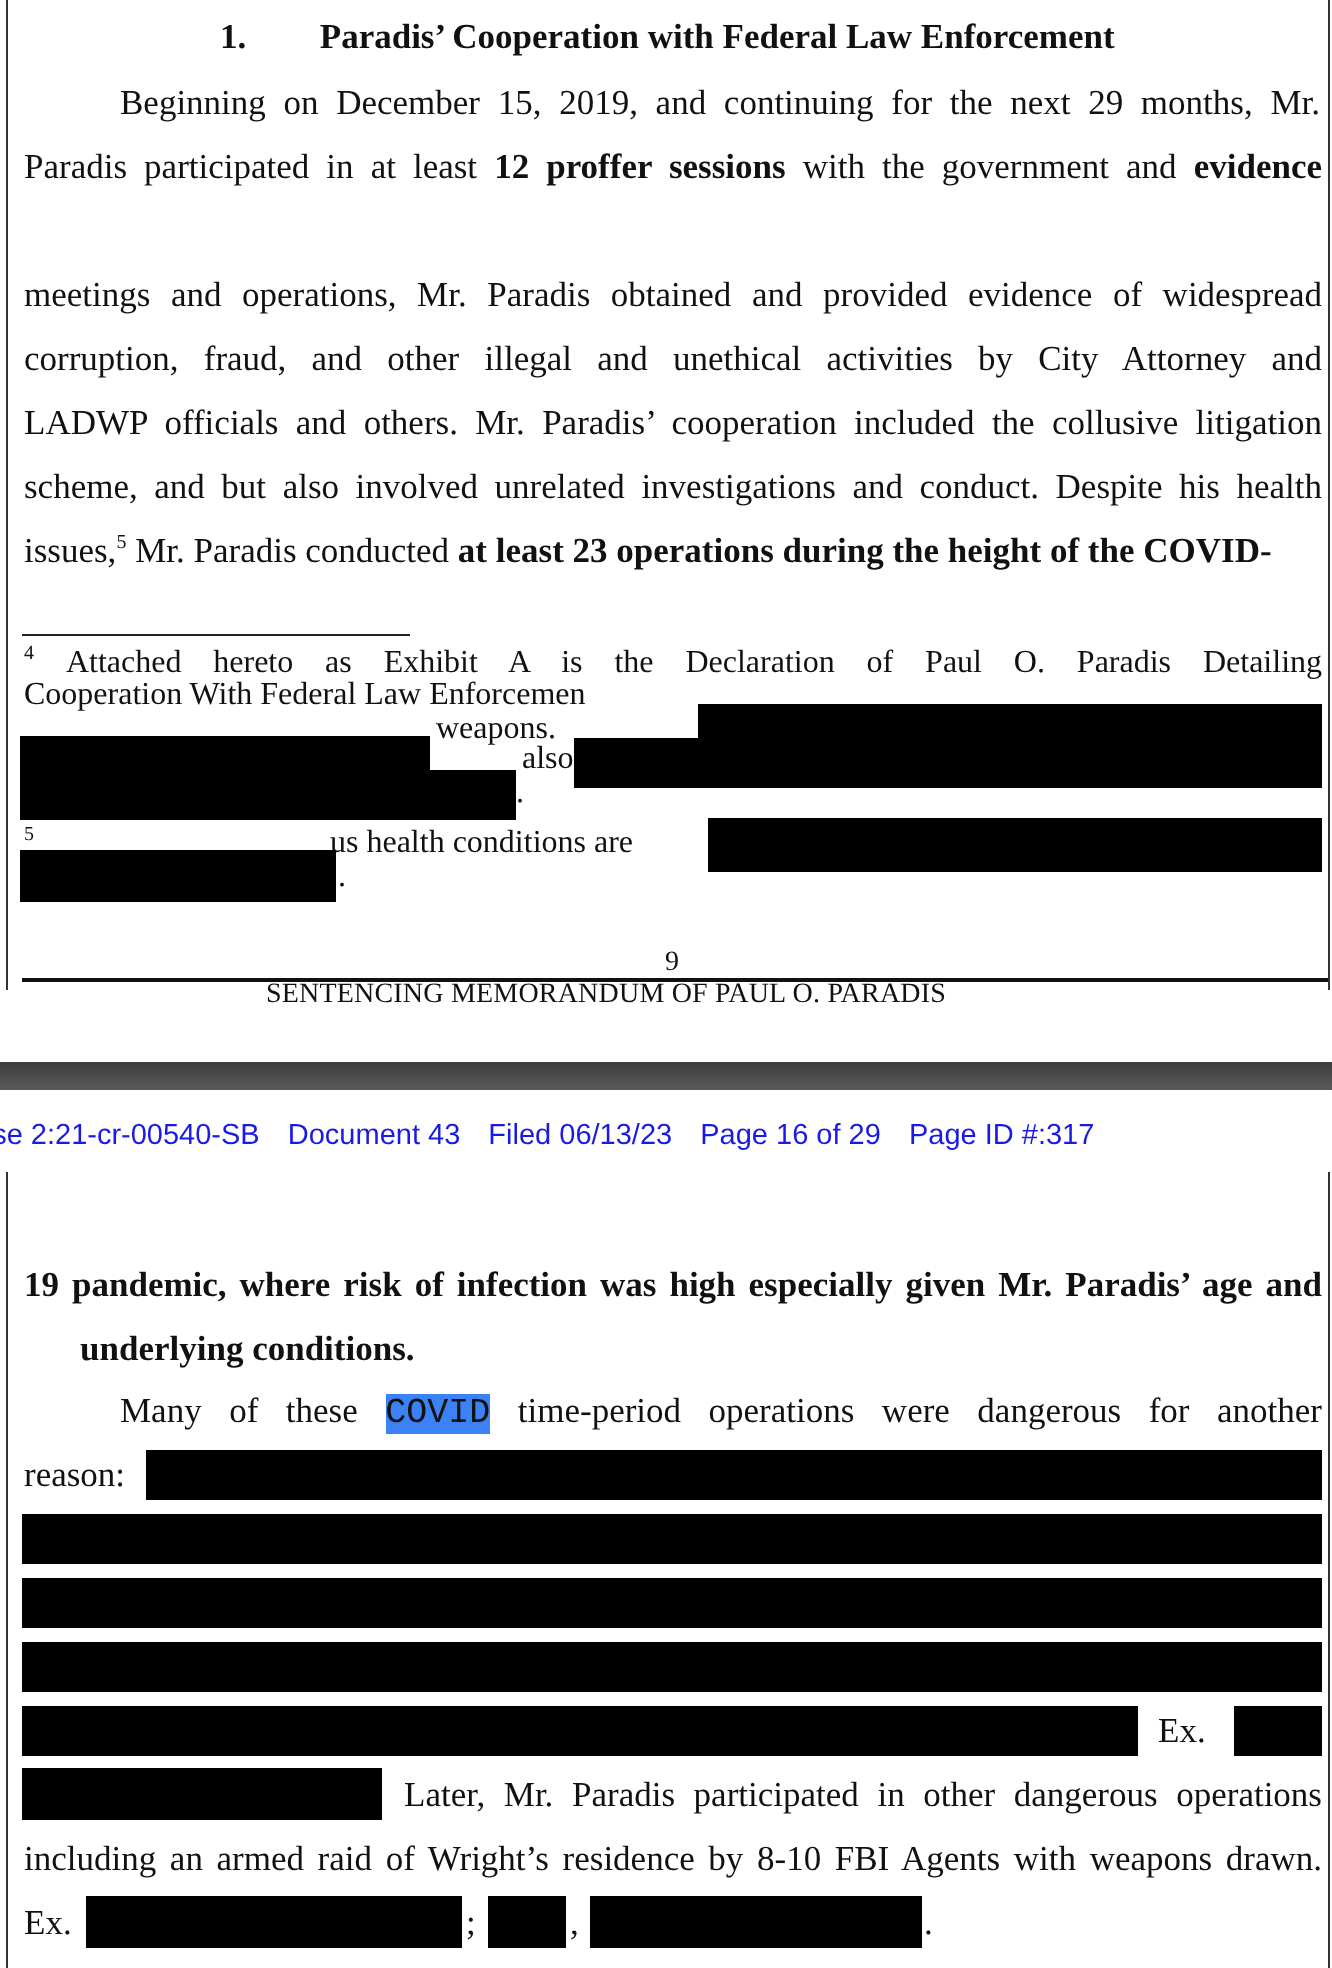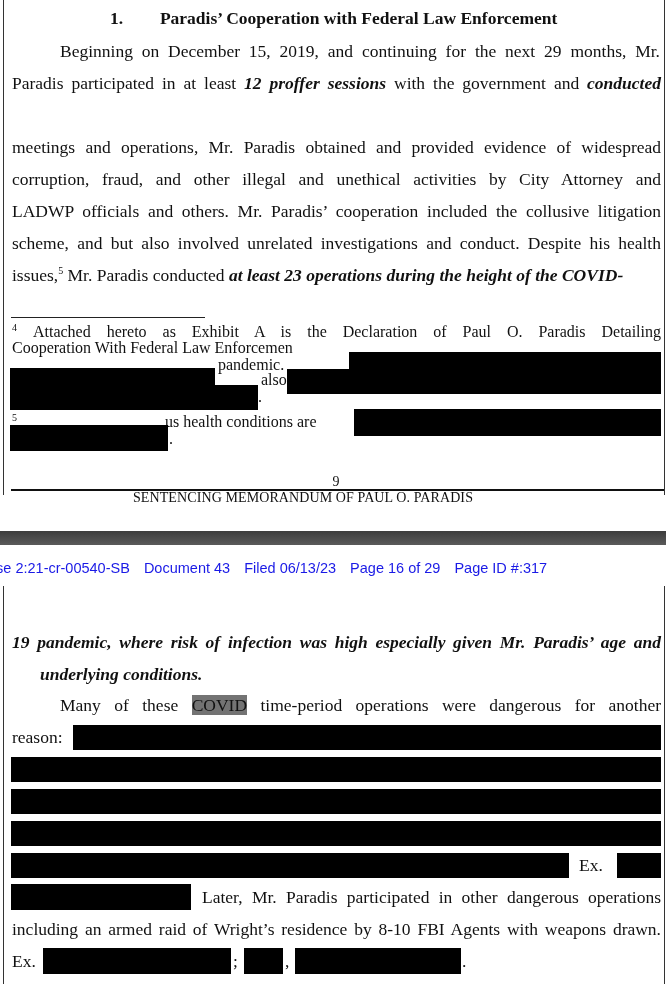--- a/index.html
+++ b/index.html
@@ -10,36 +10,36 @@
       color: #111;
     }
     .page1 {
       position: absolute; left: 0; top: 0; width: 666px; height: 515px;
       background: #fff;
     }
     .vline-left { position: absolute; left: 3px; width: 1px; background: #333; }
     .vline-right { position: absolute; left: 664px; width: 1px; background: #333; }
     .line { position: absolute; white-space: nowrap; font-size: 17.5px; line-height: 20px; }
     .just { text-align: justify; text-align-last: justify; }
-    .bi { font-weight: bold; font-style: italic; }
+    .bi { font-weight: bold; }
     .heading { font-size: 17.5px; font-weight: bold; }
     .red { position: absolute; background: #000; }
     .fn { position: absolute; font-size: 16px; line-height: 16px; white-space: nowrap; }
     sup { font-size: 10px; vertical-align: super; line-height: 0; }
     .gap-bar {
       position: absolute; left: 0; top: 531px; width: 666px; height: 14px;
       background: linear-gradient(#3c3c3c, #5a5a5a);
     }
     .header-stamp {
       position: absolute; left: -12px; top: 560px; white-space: nowrap;
       font-family: "Liberation Sans", "DejaVu Sans", sans-serif;
       font-size: 14.5px; color: #1a1ae6;
     }
     .header-stamp span { margin-right: 10px; }
-    .highlight { background: #737373; }
+    .highlight { background: #3b82f6; font-family: Liberation Mono, monospace; }
     .footer-title { position: absolute; top: 490px; left: 0; width: 606px; text-align: center; font-size: 14px; letter-spacing: 0.1px; }
     .pagenum { position: absolute; top: 474px; left: 0; width: 672px; text-align: center; font-size: 14px; }
     .footer-rule { position: absolute; left: 11px; width: 653px; top: 489px; height: 2px; background: #111; }
     .fn-rule { position: absolute; left: 11px; top: 317px; width: 194px; height: 1px; background: #222; }
   </style>
 </head>
 <body>
 
 <div class="page1">
   <div class="vline-left" style="top:0;height:495px;"></div>
@@ -47,41 +47,41 @@
 
   <div class="line heading" style="left:110px; top:8px;">
     <span>1.</span>
     <span style="display:inline-block;width:28px;"></span>
     <span>Paradis’ Cooperation with Federal Law Enforcement</span>
   </div>
 
   <div class="line just" style="left:60px; top:41px; width:600px;">Beginning on December 15, 2019, and continuing for the next 29 months, Mr.</div>
 
   <div class="line just" style="left:12px; top:73px; width:649px;">
-    <span>Paradis participated in at least </span><span class="bi">12 proffer sessions</span><span> with the government and </span><span class="bi">conducted</span>
+    <span>Paradis participated in at least </span><span class="bi">12 proffer sessions</span><span> with the government and </span><span class="bi">evidence</span>
   </div>
 
 
   <div class="line just" style="left:12px; top:169px; width:649px;">corruption, fraud, and other illegal and unethical activities by City Attorney and</div>
   <div class="line just" style="left:12px; top:137px; width:649px;">meetings and operations, Mr. Paradis obtained and provided evidence of widespread</div>
   <div class="line just" style="left:12px; top:201px; width:649px;">LADWP officials and others.  Mr. Paradis’ cooperation included the collusive litigation</div>
   <div class="line just" style="left:12px; top:233px; width:649px;">scheme, and but also involved unrelated investigations and conduct. Despite his health</div>
 
   <div class="line" style="left:12px; top:265px;">
     <span>issues,</span><sup>5</sup><span> Mr. Paradis conducted </span><span class="bi">at least 23 operations during the height of the COVID-</span>
   </div>
 
   <div class="fn-rule"></div>
 
   <div class="fn just" style="left:12px; top:324px; width:649px;">
     <sup>4</sup>&nbsp;<span>Attached hereto as Exhibit A is the Declaration of Paul O. Paradis Detailing</span>
   </div>
   <div class="fn" style="left:12px; top:340px;">Cooperation With Federal Law Enforcemen</div>
   <div class="red" style="left:349px; top:352px; width:312px; height:42px;"></div>
-  <div class="fn" style="left:218px; top:357px;">pandemic.</div>
+  <div class="fn" style="left:218px; top:357px;">weapons.</div>
   <div class="red" style="left:10px; top:368px; width:205px; height:42px;"></div>
   <div class="red" style="left:214px; top:385px; width:44px; height:25px;"></div>
   <div class="fn" style="left:261px; top:372px;">also</div>
   <div class="red" style="left:287px; top:369px; width:374px; height:25px;"></div>
   <div class="fn" style="left:258px; top:389px;">.</div>
 
   <div class="fn" style="left:12px; top:410px; font-size:10px;">5</div>
   <div class="fn" style="left:165px; top:414px;">us health conditions are</div>
   <div class="red" style="left:354px; top:409px; width:307px; height:27px;"></div>
   <div class="red" style="left:10px; top:425px; width:158px; height:26px;"></div>

